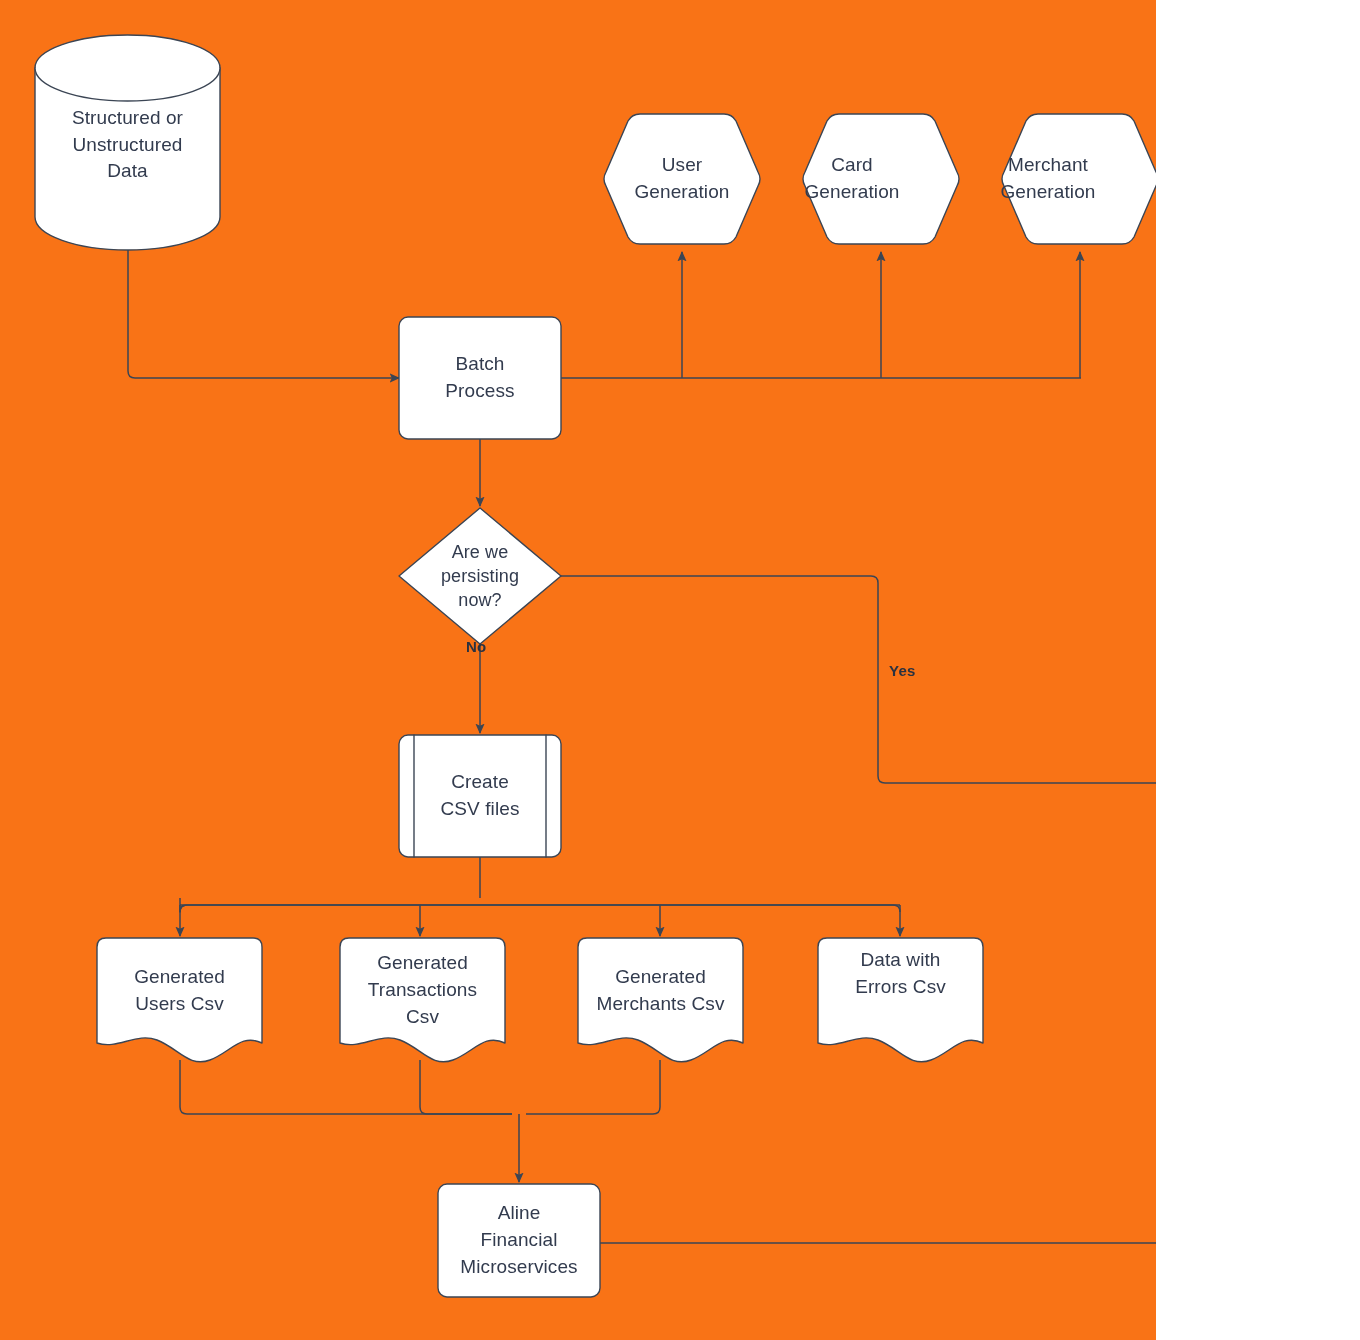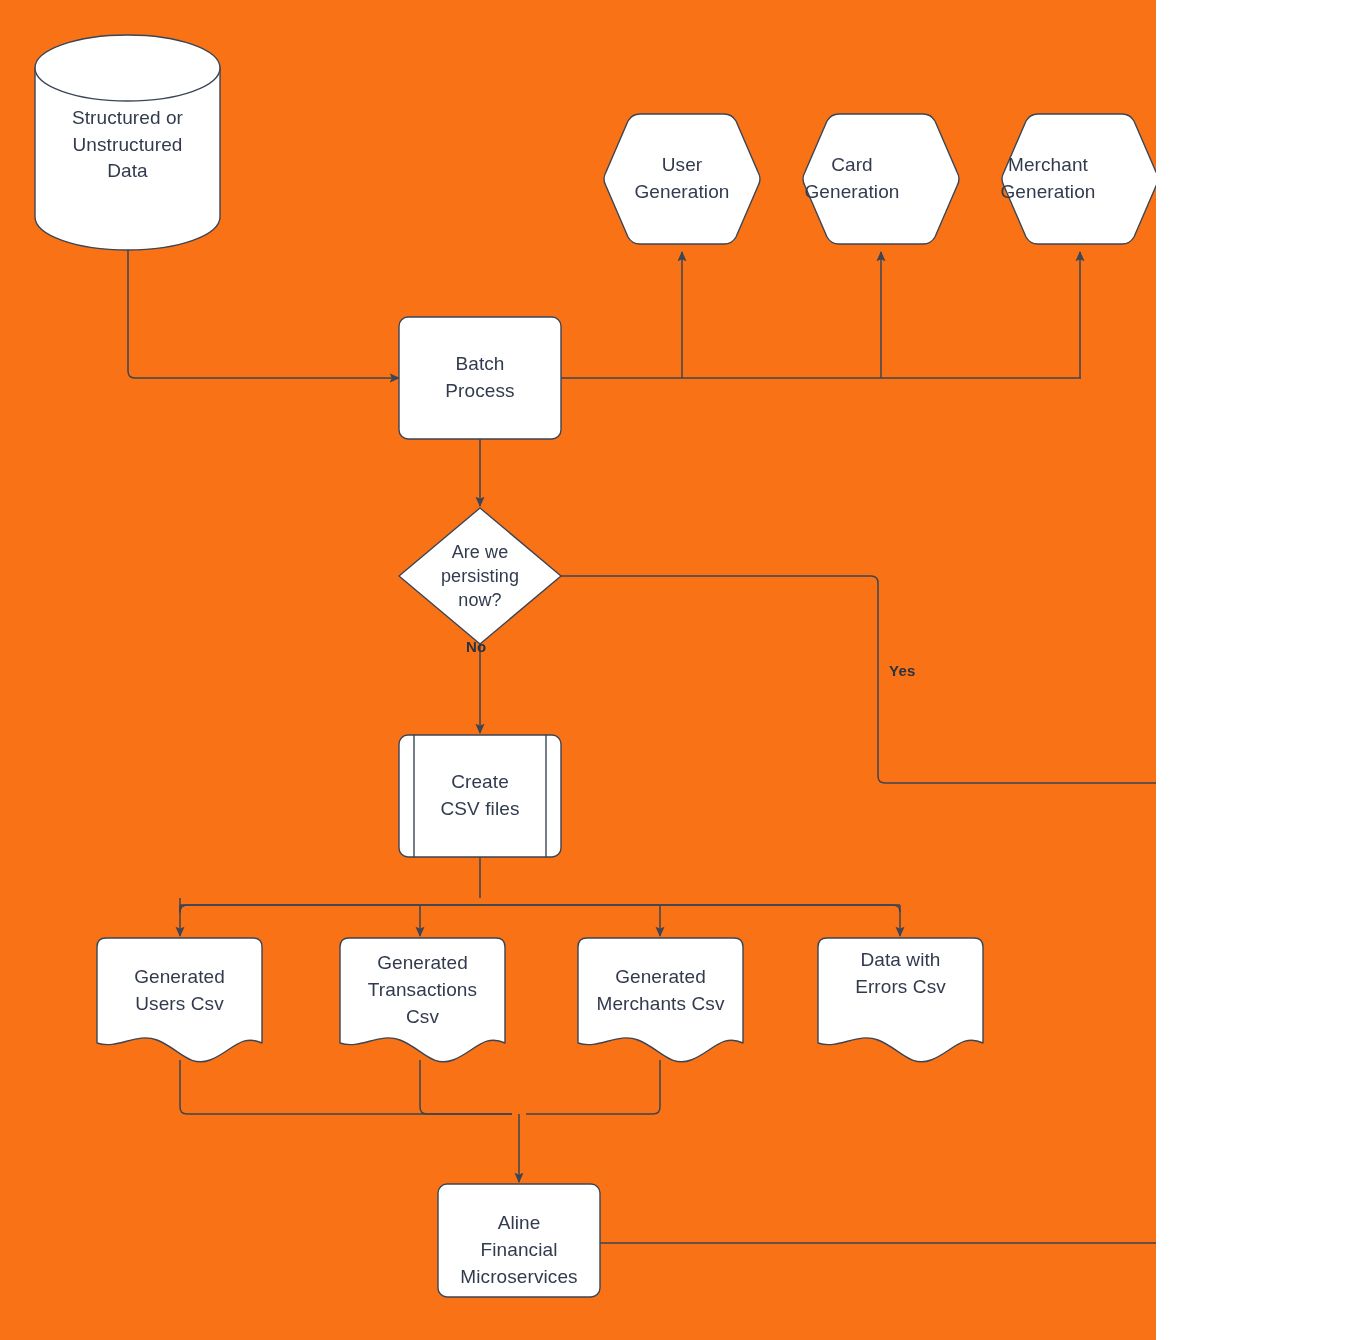--- a/index.html
+++ b/index.html
@@ -197,21 +197,21 @@
   <div class="node-label" style="left:340px; top:938px; width:165px; height:105px;">Generated
 Transactions
 Csv</div>
 
   <div class="node-label" style="left:573px; top:938px; width:175px; height:105px;">Generated
 Merchants Csv</div>
 
   <div class="node-label" style="left:818px; top:890px; width:165px; height:105px;margin-top:31px;">Data with
 Errors Csv</div>
 
-  <div class="node-label" style="left:433px; top:1184px; width:172px; height:113px;margin-top:10px;">Aline
+  <div class="node-label" style="left:433px; top:1184px; width:172px; height:113px;">Aline
 Financial
 Microservices</div>
 
   <div class="node-label" style="left:1191px; top:741px; width:133px; height:91px;">Database</div>
 
   <div class="edge-label" style="left:466px; top:638px;">No</div>
 
   <div class="edge-label" style="left:889px; top:662px;">Yes</div>
 
 </div>

